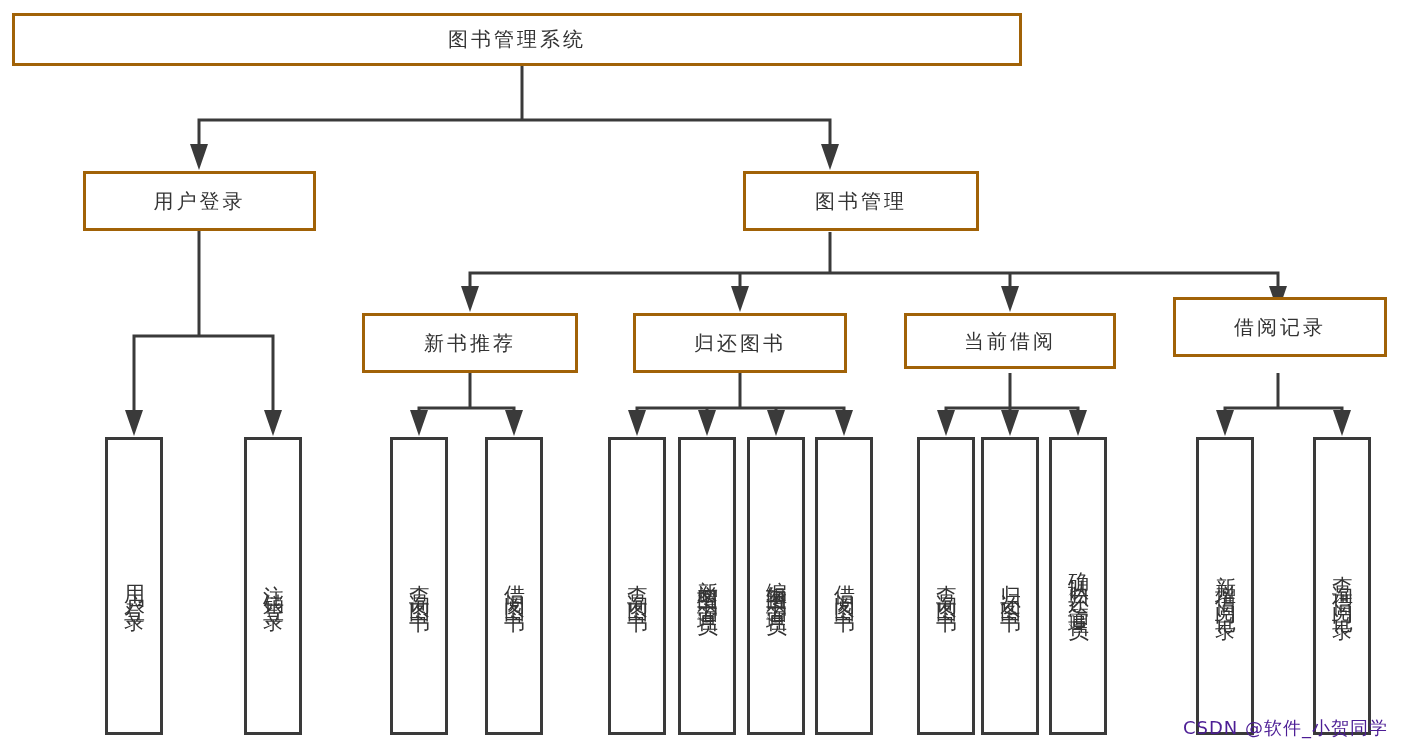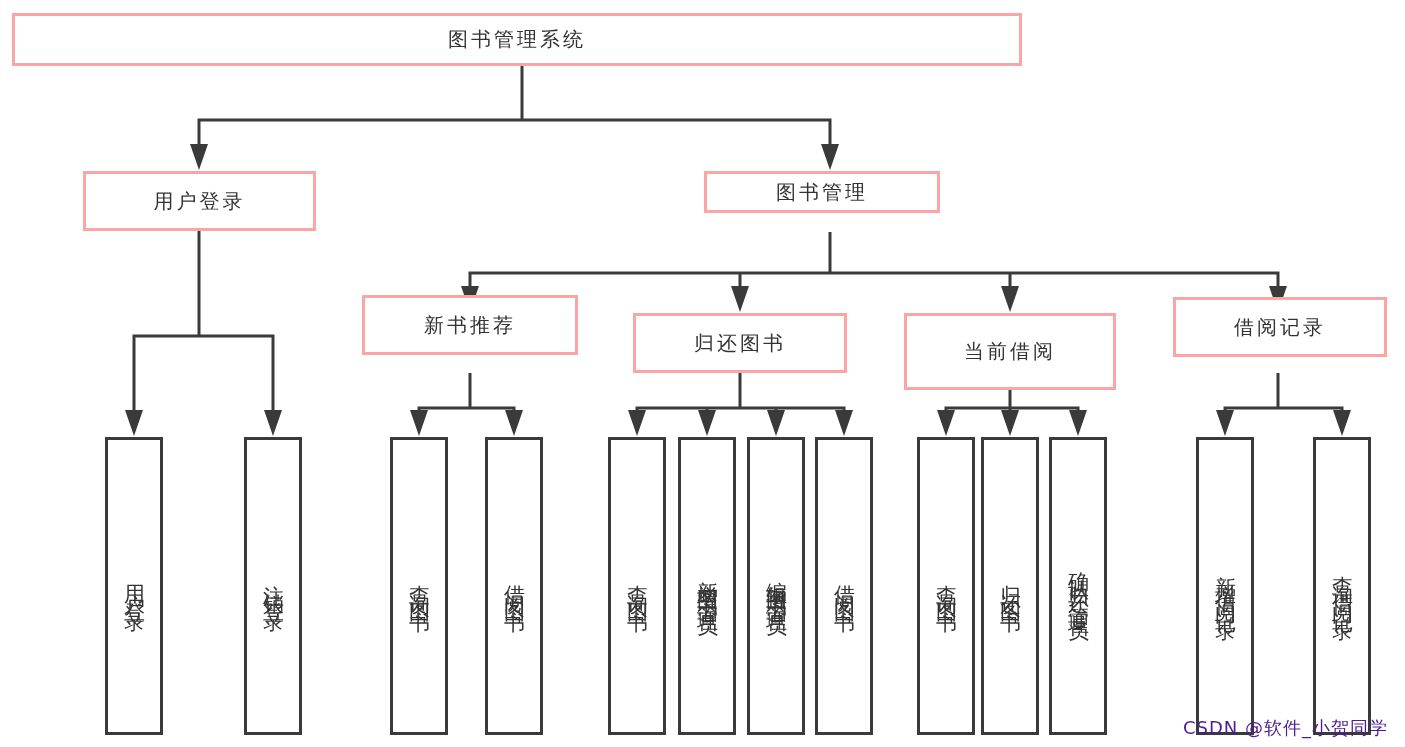--- a/index.html
+++ b/index.html
@@ -12,21 +12,21 @@
     background: #ffffff;
     overflow: hidden;
   }
   .connectors {
     position: absolute;
     left: 0; top: 0;
     width: 1405px; height: 747px;
   }
   .hbox {
     position: absolute;
-    border: 3px solid #fca5a5;
+    border: 3px solid #a16207;
     background: #ffffff;
     display: flex;
     align-items: center;
     justify-content: center;
     font-size: 20px;
     letter-spacing: 3px;
     color: #333333;
     white-space: nowrap;
   }
   .leaf {
@@ -117,25 +117,25 @@
       <polygon points="1010,436 1001,410 1019,410"></polygon>
       <polygon points="1078,436 1069,410 1087,410"></polygon>
       <polygon points="1225,436 1216,410 1234,410"></polygon>
       <polygon points="1342,436 1333,410 1351,410"></polygon>
     </g>
   </svg>
 
   <div class="hbox" style="left:12px; top:13px; width:1010px; height:53px;">图书管理系统</div>
 
   <div class="hbox" style="left:83px; top:171px; width:233px; height:60px;">用户登录</div>
-  <div class="hbox" style="left:704px; top:171px; width:236px; height:42px;">图书管理</div>
+  <div class="hbox" style="left:743px; top:171px; width:236px; height:60px;">图书管理</div>
 
-  <div class="hbox" style="left:362px; top:295px; width:216px; height:60px;">新书推荐</div>
+  <div class="hbox" style="left:362px; top:313px; width:216px; height:60px;">新书推荐</div>
   <div class="hbox" style="left:633px; top:313px; width:214px; height:60px;">归还图书</div>
-  <div class="hbox" style="left:904px; top:313px; width:212px; height:77px;">当前借阅</div>
+  <div class="hbox" style="left:904px; top:313px; width:212px; height:56px;">当前借阅</div>
   <div class="hbox" style="left:1173px; top:297px; width:214px; height:60px;">借阅记录</div>
 
   <div class="leaf" style="left:105px;">
     <span>用户登录</span>
   </div>
   <div class="leaf" style="left:244px;">
     <span>注销登录</span>
   </div>
 
   <div class="leaf" style="left:390px;">

